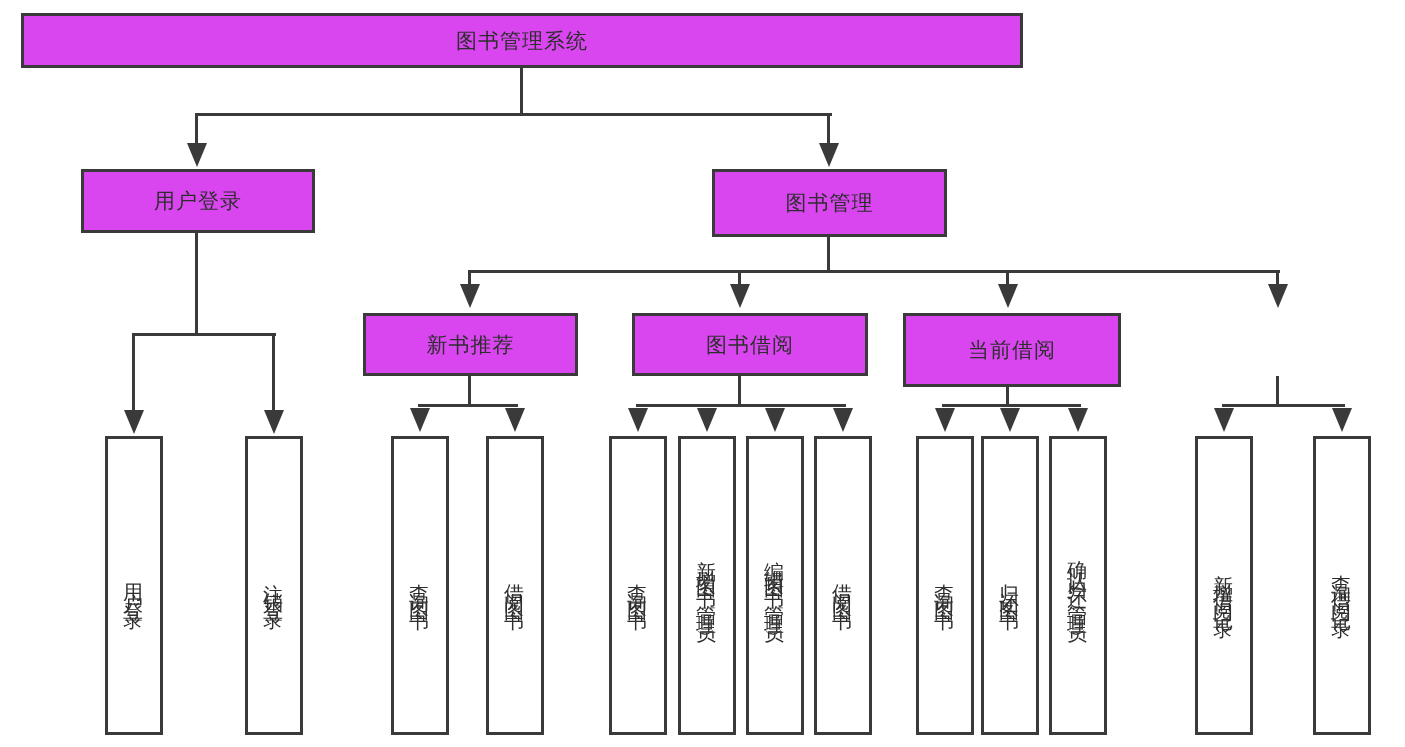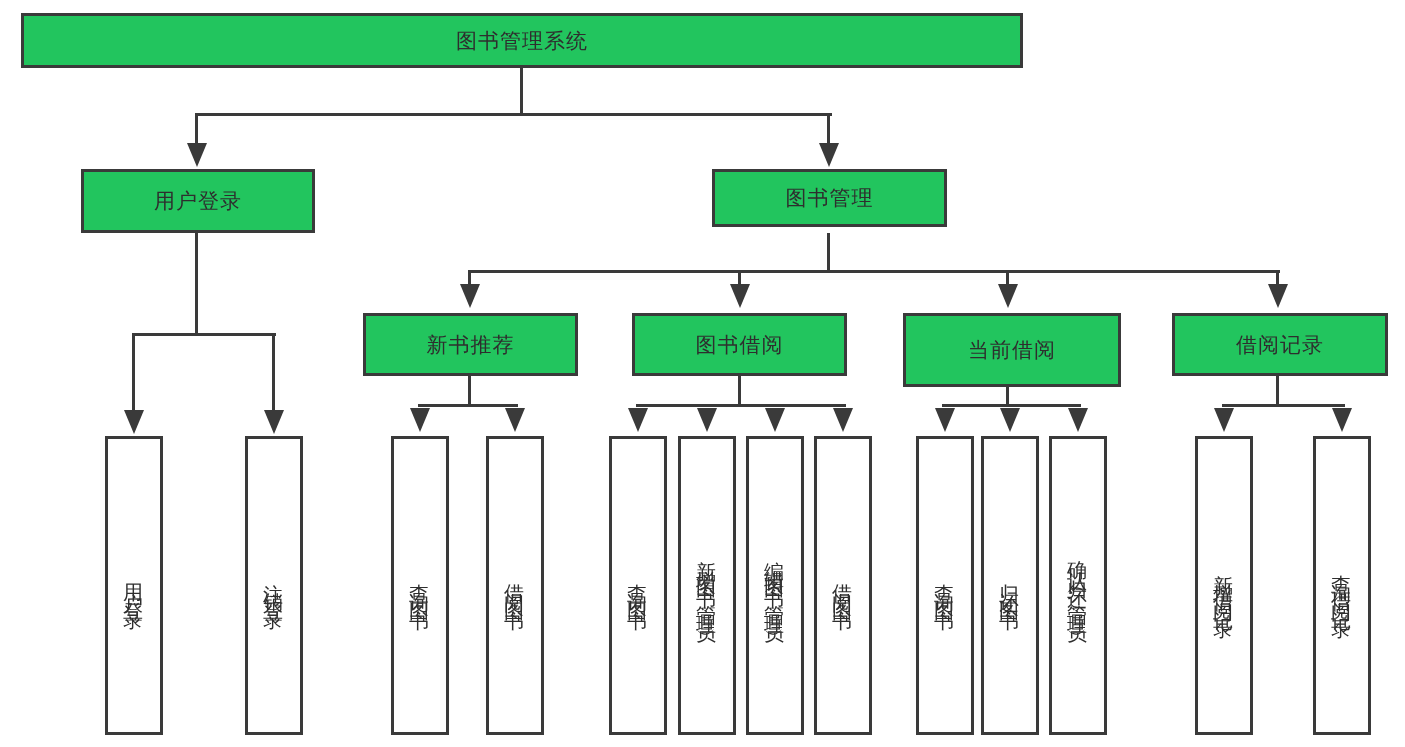--- a/index.html
+++ b/index.html
@@ -12,21 +12,21 @@
     position: relative;
     width: 1405px;
     height: 747px;
     background: #ffffff;
     overflow: hidden;
   }
   .node {
     position: absolute;
     box-sizing: border-box;
     border: 3px solid #3a3a3a;
-    background: #22c55e;
+    background: #d946ef;
     display: flex;
     align-items: center;
     justify-content: center;
     font-size: 21px;
     letter-spacing: 1px;
     color: #2e2e2e;
     z-index: 2;
   }
   .leaf {
     position: absolute;
@@ -77,35 +77,32 @@
 
 <div id="canvas">
 
   <div class="node" style="left:21px; top:13px; width:1002px; height:55px;">
     <span>图书管理系统</span>
   </div>
 
   <div class="node" style="left:81px; top:169px; width:234px; height:64px;">
     <span>用户登录</span>
   </div>
-  <div class="node" style="left:712px; top:169px; width:235px; height:58px;">
+  <div class="node" style="left:712px; top:169px; width:235px; height:68px;">
     <span>图书管理</span>
   </div>
 
   <div class="node" style="left:363px; top:313px; width:215px; height:63px;">
     <span>新书推荐</span>
   </div>
-  <div class="node" style="left:632px; top:313px; width:215px; height:63px;">
+  <div class="node" style="left:632px; top:313px; width:236px; height:63px;">
     <span>图书借阅</span>
   </div>
   <div class="node" style="left:903px; top:313px; width:218px; height:74px;">
     <span>当前借阅</span>
-  </div>
-  <div class="node" style="left:1172px; top:313px; width:216px; height:63px;">
-    <span>借阅记录</span>
   </div>
 
   <div class="leaf" style="left:105px; top:436px; width:58px; height:299px;">
     <span class="vtext">用户登录</span>
   </div>
   <div class="leaf" style="left:245px; top:436px; width:58px; height:299px;">
     <span class="vtext">注销登录</span>
   </div>
 
   <div class="leaf" style="left:391px; top:436px; width:58px; height:299px;">

